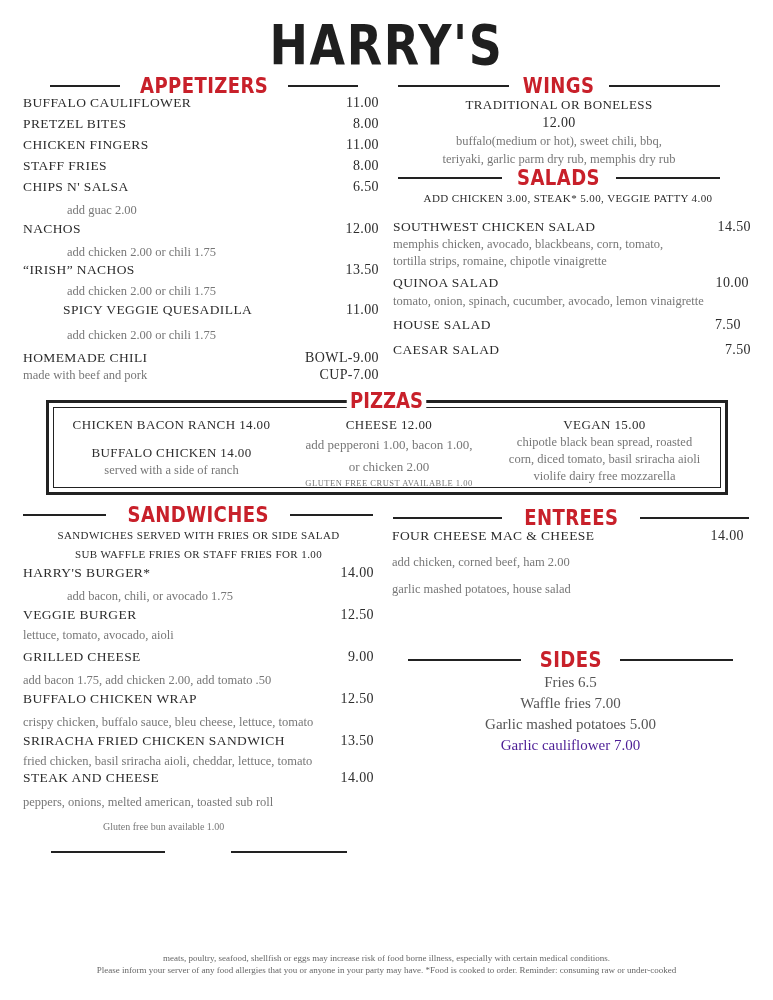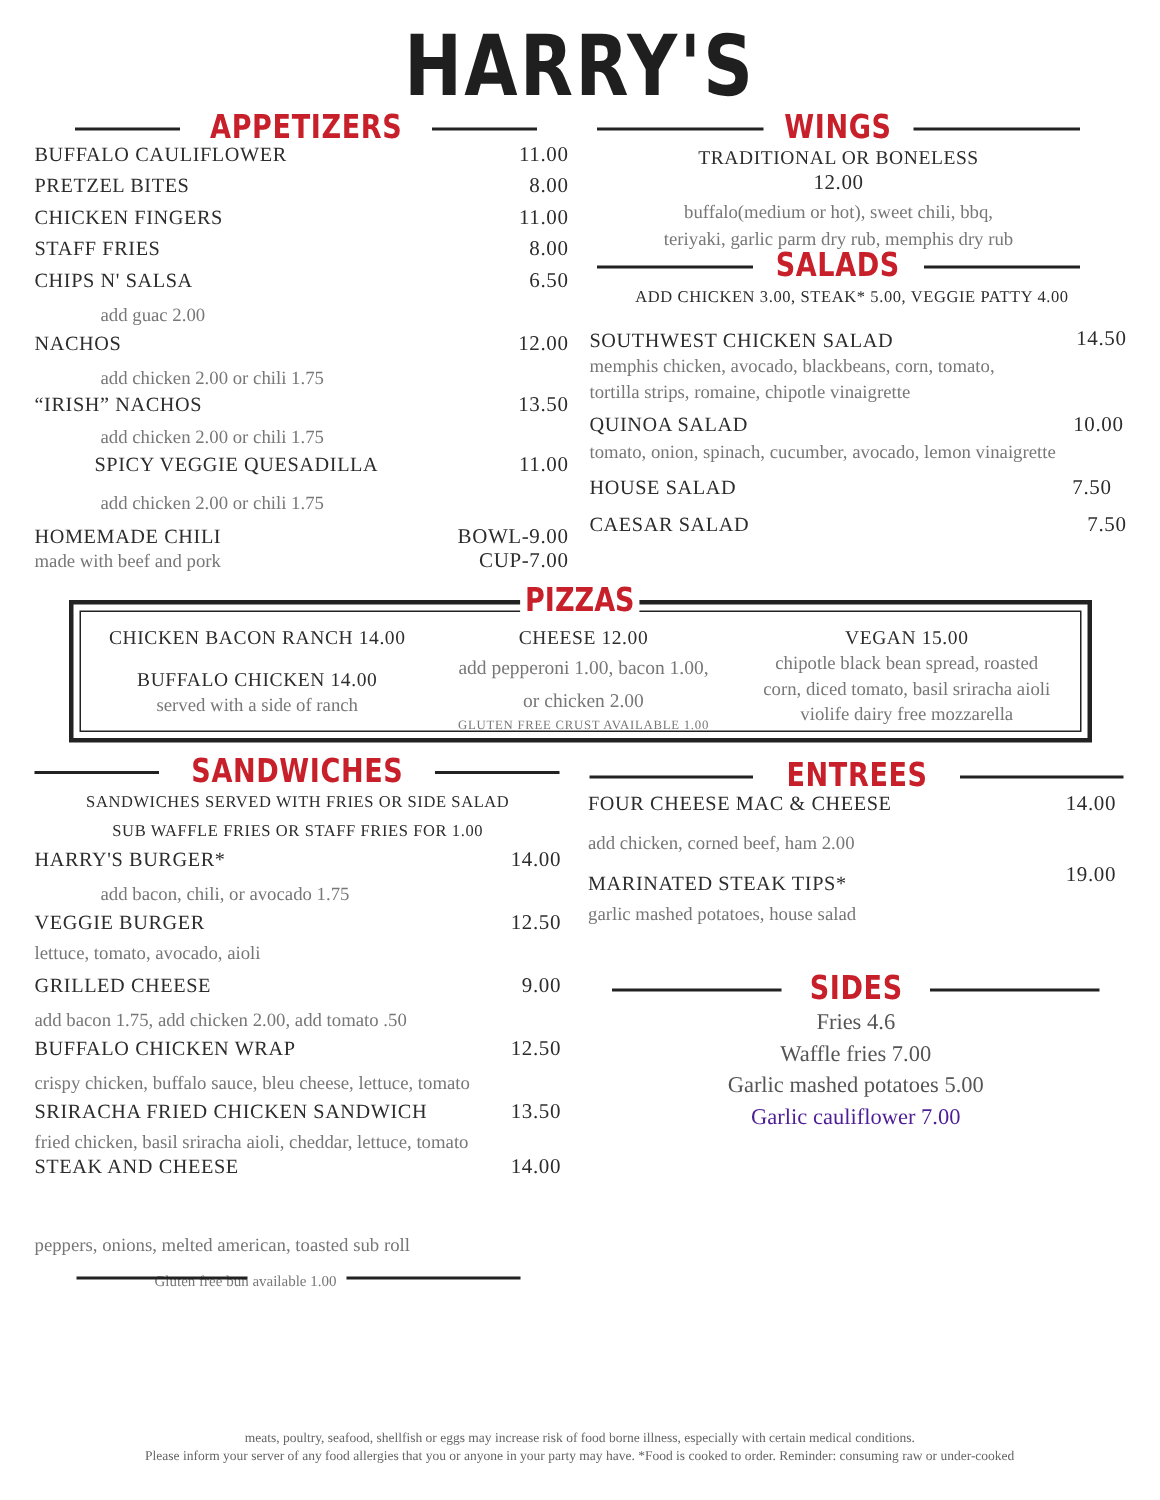--- a/index.html
+++ b/index.html
@@ -221,54 +221,50 @@
   <div class="desc" style="line-height:22px;">crispy chicken, buffalo sauce, bleu cheese, lettuce, tomato</div>
   <div class="row" style="height:19px;">
     <span class="name">SRIRACHA FRIED CHICKEN SANDWICH</span>
     <span class="price">13.50</span>
   </div>
   <div class="desc" style="line-height:18px;">fried chicken, basil sriracha aioli, cheddar, lettuce, tomato</div>
   <div class="row" style="height:22px;">
     <span class="name">STEAK AND CHEESE</span>
     <span class="price">14.00</span>
   </div>
-  <div class="desc" style="line-height:20px;margin-top:28px;">peppers, onions, melted american, toasted sub roll</div>
+  <div class="desc" style="line-height:20px;">peppers, onions, melted american, toasted sub roll</div>
   <div style="height:8px;"></div>
   <div class="desc" style="font-size:10px; line-height:14px; padding-left:80px;">Gluten free bun available 1.00</div>
 </div>
 <div class="hr-short" style="left:51px; top:851px; width:114px;"></div>
 <div class="hr-short" style="left:231px; top:851px; width:116px;"></div>
 
 <div class="sec-head" style="left:393px; top:506px; width:356px;">
   <div class="rule"></div>
   <div class="title" style="padding:0 12px;">ENTREES</div>
   <div class="rule"></div>
 </div>
 
 <div class="col" style="left:392px; top:528px; width:352px;">
   <div class="row" style="height:18px;">
     <span class="name">FOUR CHEESE MAC &amp; CHEESE</span>
     <span class="price">14.00</span>
   </div>
   <div class="desc" style="line-height:28px; margin-top:2px;">add chicken, corned beef, ham 2.00</div>
-  <div class="row" style="height:20px; align-items:flex-start;">
-    <span class="name" style="margin-top:5px;">MARINATED STEAK TIPS*</span>
-    <span class="price">19.00</span>
-  </div>
   <div class="desc" style="line-height:18px; margin-top:4px;">garlic mashed potatoes, house salad</div>
 </div>
 
 <div class="sec-head" style="left:408px; top:648px; width:325px;">
   <div class="rule"></div>
   <div class="title" style="padding:0 12px;">SIDES</div>
   <div class="rule"></div>
 </div>
 
 <div class="col center" style="left:408px; top:672px; width:325px;">
-  <div class="desc" style="font-size:15px; line-height:21px; color:#555;">Fries 4.6</div>
+  <div class="desc" style="font-size:15px; line-height:21px; color:#555;">Fries 6.5</div>
   <div class="desc" style="font-size:15px; line-height:21px; color:#555;">Waffle fries 7.00</div>
   <div class="desc" style="font-size:15px; line-height:21px; color:#555;">Garlic mashed potatoes 5.00</div>
   <div class="desc" style="font-size:15px; line-height:21px; color:#4c1d95;">Garlic cauliflower 7.00</div>
 </div>
 
 <div class="footer">
   <div>meats, poultry, seafood, shellfish or eggs may increase risk of food borne illness, especially with certain medical conditions.</div>
   <div>Please inform your server of any food allergies that you or anyone in your party may have. *Food is cooked to order. Reminder: consuming raw or under-cooked</div>
 </div>
 

